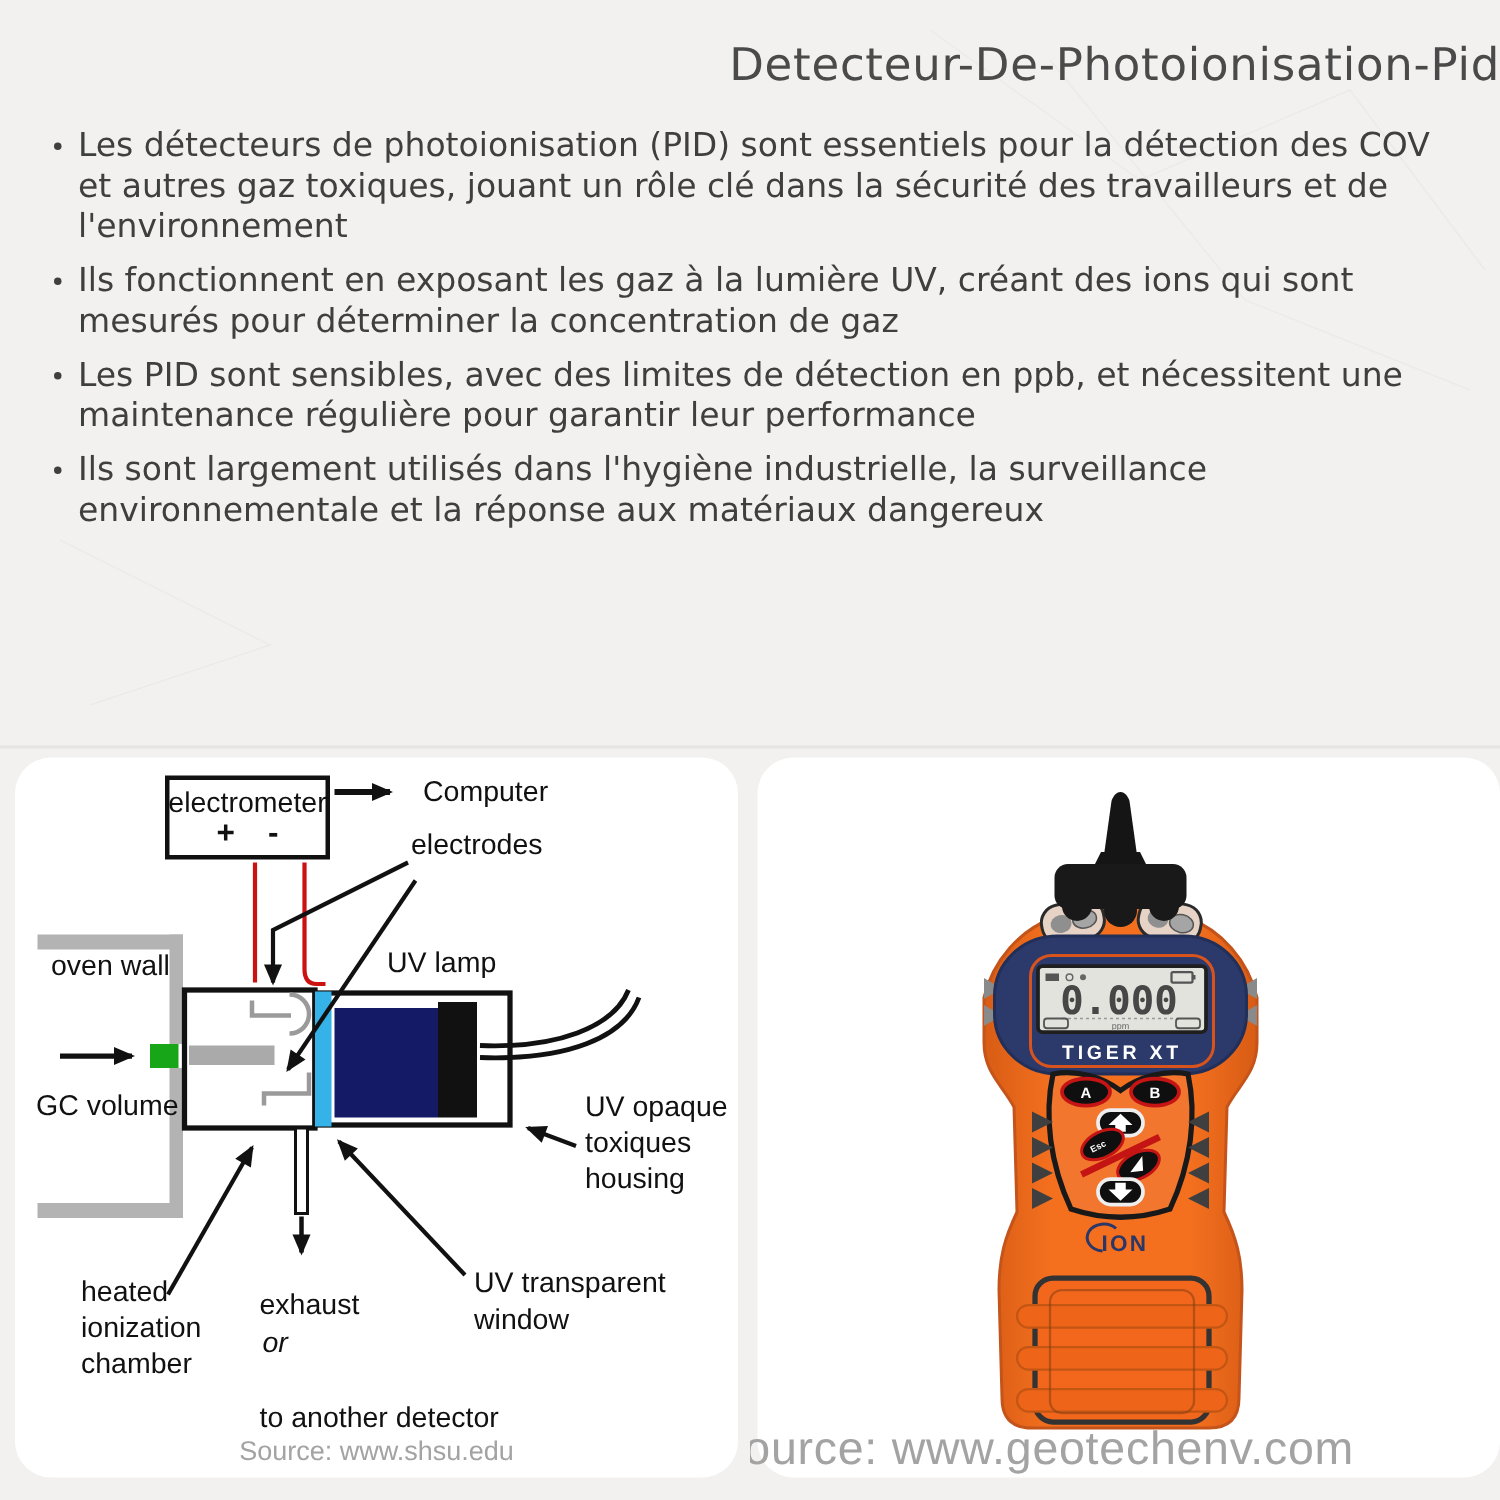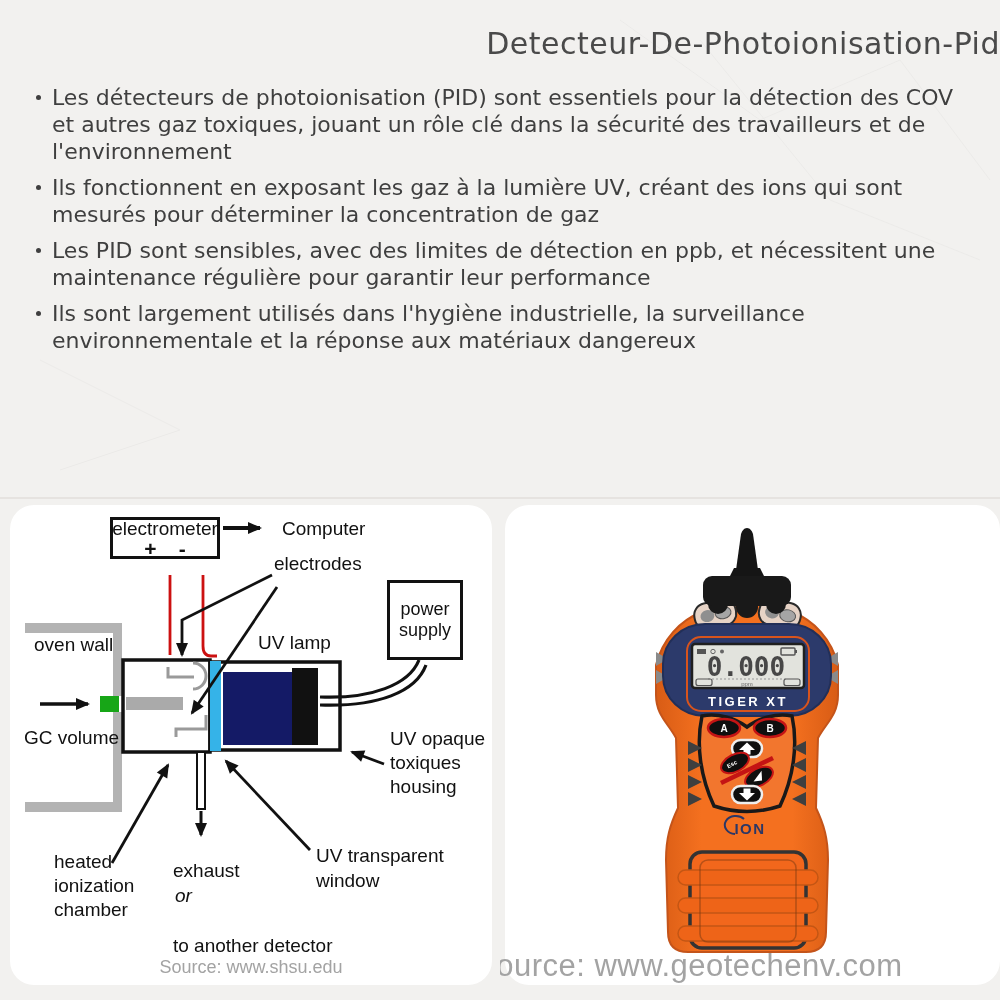--- a/index.html
+++ b/index.html
@@ -41,21 +41,21 @@
   #device-card  { left:505px; top:505px; width:495px; height:480px; }
 
   
   .dlabel { position:absolute; font-family:"Liberation Sans",sans-serif;
     font-size:19px; line-height:24px; color:#111; white-space:nowrap; }
   .dlabel.small-lh { line-height:25px; }
   .dlabel.muted { color:var(--muted,#a8a8a8); }
   .dbox { position:absolute; background:#fff; border:3px solid #111;
     display:flex; flex-direction:column; align-items:center; justify-content:center;
     font-family:"Liberation Sans",sans-serif; color:#111; }
-  #electrometer-box { left:100px; top:12px; width:110px; height:42px; font-size:19px; }
+  #electrometer-box { left:100px; top:12px; width:110px; height:56px; font-size:19px; }
   #electrometer-box .pm-row { width:100%; display:flex; justify-content:center;
     gap:22px; font-size:21px; font-weight:bold; line-height:18px; }
   #power-box { left:377px; top:75px; width:76px; height:80px; font-size:18px; line-height:21px; }
 
   .diagram-svg, .device-svg { position:absolute; }
 
   #diagram-source { left:0; top:450px; width:482px; text-align:center; font-size:18px; }
 
   
   #device-caption-clip { position:absolute; left:500px; top:946px; width:500px;
@@ -139,24 +139,20 @@
       <line x1="374" y1="259" x2="342" y2="247" stroke="#111" stroke-width="2.8" marker-end="url(#ah)"></line>
     </svg>
 
     <div class="dbox" id="electrometer-box">
       <span>electrometer</span>
       <span class="pm-row">
         <span>+</span>
         <span>-</span>
       </span>
     </div>
-    <div class="dbox" id="power-box">
-      <span>power</span>
-      <span>supply</span>
-    </div>
 
     <div class="dlabel" style="left:272px;top:12px">Computer</div>
     <div class="dlabel" style="left:264px;top:47px">electrodes</div>
     <div class="dlabel" style="left:248px;top:126px">UV lamp</div>
     <div class="dlabel" style="left:24px;top:128px">oven wall</div>
     <div class="dlabel" style="left:14px;top:221px">GC volume</div>
 
     <div class="dlabel" style="left:44px;top:345px">
       <div>heated</div>
       <div>ionization</div>

